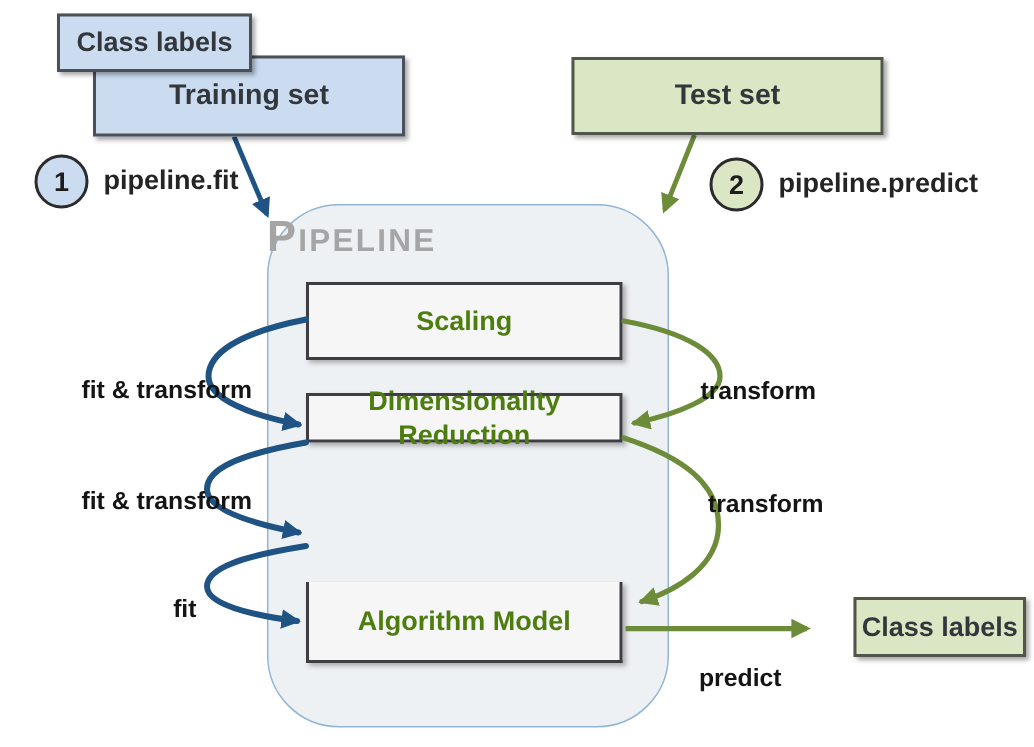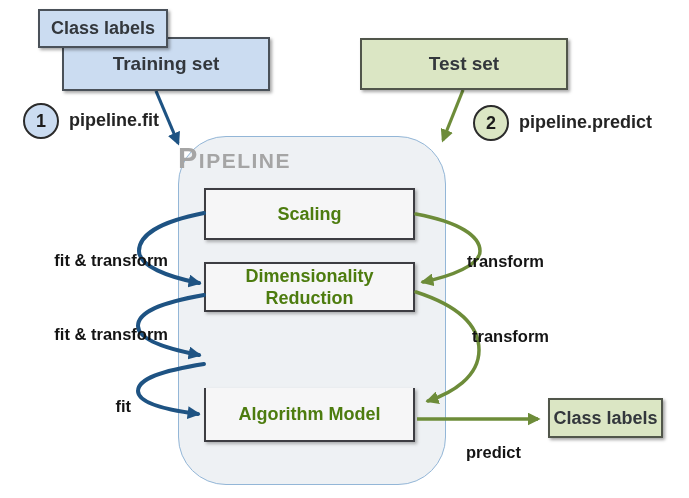--- a/index.html
+++ b/index.html
@@ -12,21 +12,21 @@
     box-sizing:border-box;text-align:center;
   }
   .data-box-blue{
     background:#cbdcf1;border:2px solid #4a5159;
     box-shadow:2px 2px 3px rgba(0,0,0,0.35);
     color:#33373c;font-weight:700;
   }
   .data-box-green{
     background:#dbe6c4;border:2px solid #51564b;
     box-shadow:2px 2px 3px rgba(0,0,0,0.35);
-    color:#33373c;font-weight:700;
+    color:#33373c;font-weight:700;margin-left:21px;
   }
   #class-labels-in{left:38px;top:9px;width:130px;height:39px;font-size:18px;z-index:6;}
   #training-set{left:62px;top:37px;width:208px;height:54px;font-size:19px;z-index:5;}
   #test-set{left:360px;top:38px;width:208px;height:52px;font-size:19px;z-index:5;}
   #class-labels-out{left:548px;top:398px;width:115px;height:40px;font-size:18px;z-index:6;}
 
   .step-circle{
     position:absolute;width:36px;height:36px;border-radius:50%;
     border:2px solid #2b2b2b;display:flex;align-items:center;justify-content:center;
     font-size:18px;font-weight:700;color:#1c1c1c;z-index:6;box-sizing:border-box;
@@ -56,21 +56,21 @@
     background:#f6f6f7;border:2px solid #3d3d42;
     box-shadow:2px 2px 3px rgba(90,90,90,0.45);
     display:flex;align-items:center;justify-content:center;
     box-sizing:border-box;z-index:3;
   }
   .stage-box span{
     display:block;max-width:178px;text-align:center;
     font-size:18px;font-weight:700;color:#4d7c0f;line-height:1.25;
   }
   #stage-scaling{top:188px;height:52px;}
-  #stage-dimred{top:262px;height:50px;}
+  #stage-dimred{top:262px;height:33px;}
   #stage-learn{top:335px;height:53px;}
   #stage-model{top:388px;height:54px;border-top:none;}
 
   .arrow-label{
     position:absolute;font-size:16.5px;font-weight:700;color:#141414;
     z-index:7;white-space:nowrap;margin-top:48px;
   }
   .right-align{text-align:right;}
   #left-label-0{left:30px;top:203px;width:138px;}
   #left-label-1{left:30px;top:277px;width:138px;}

